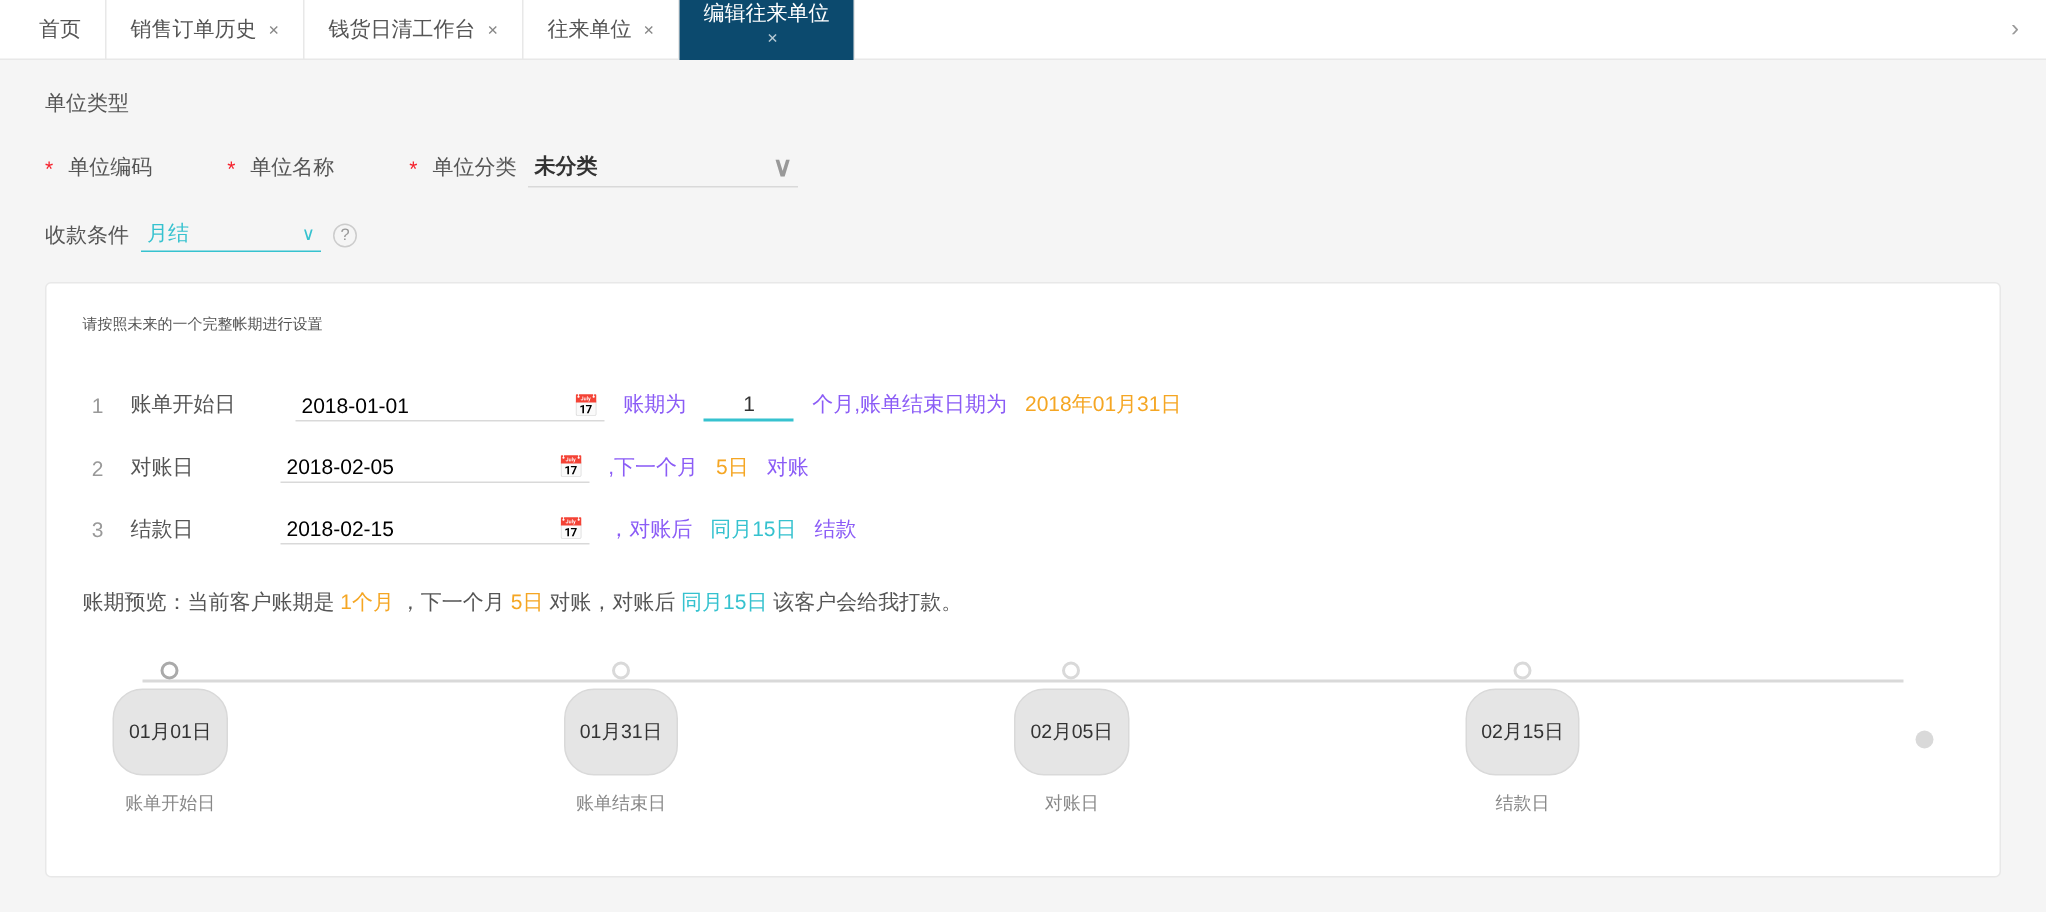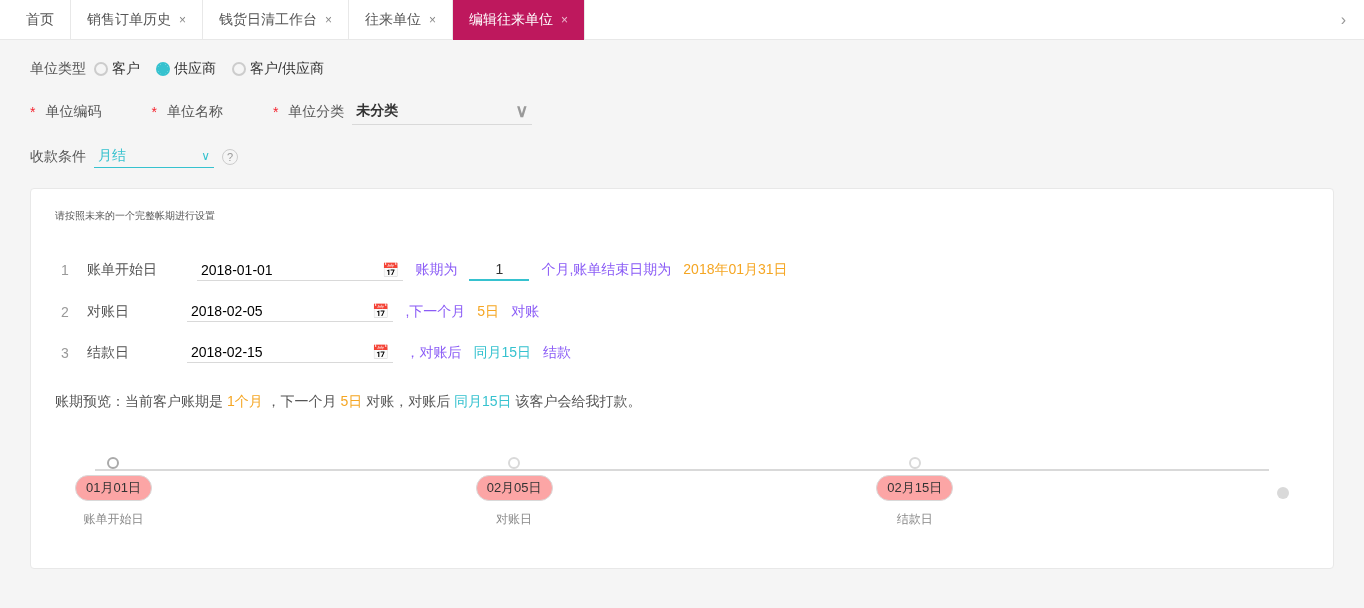--- a/index.html
+++ b/index.html
@@ -20,22 +20,23 @@
       padding: 0 16px;
       height: 40px;
       cursor: pointer;
       color: #555;
       font-size: 14px;
       border-right: 1px solid #e8e8e8;
       white-space: nowrap;
       position: relative;
     }
     .tab-item.active {
-      background: #be185d;
+      background: #0c4a6e;
       color: #fff;
+      flex-direction: column;
     }
     .tab-item .tab-close {
       margin-left: 8px;
       font-size: 12px;
       color: inherit;
       opacity: 0.7;
     }
     .tab-arrow {
       margin-left: auto;
       color: #999;
@@ -258,21 +259,21 @@
       color: #36c2cf;
     }
 
     
     .preview-section {
       padding: 10px 0;
     }
     .preview-text {
       font-size: 14px;
       color: #555;
-      margin-bottom: 36px;
+      margin-bottom: 20px;
     }
 
     
     .timeline-wrapper {
       display: flex;
       align-items: flex-start;
       padding: 10px 20px;
       position: relative;
       margin-top: 20px;
     }
@@ -304,24 +305,24 @@
       border-radius: 50%;
       border: 2px solid #d9d9d9;
       background: #fff;
     }
     .tl-dot.start {
       border-color: #aaa;
     }
     .tl-date-badge {
       border: 1px solid #d9d9d9;
       border-radius: 20px;
-      padding: 3px 10px;
+      padding: 19px 10px;
       font-size: 13px;
       color: #333;
-      background: #fca5a5;
+      background: #e5e5e5;
       white-space: nowrap;
     }
     .tl-label {
       font-size: 12px;
       color: #888;
       margin-top: 4px;
     }
     .tl-end-dot {
       width: 12px;
       height: 12px;
@@ -353,34 +354,20 @@
     <span class="tab-close">×</span>
   </div>
   <div class="tab-arrow">›</div>
 </div>
 
 <div class="page-content">
 
   <div class="form-row">
     <div class="form-group">
       <span class="form-label">单位类型</span>
-      <div class="radio-group">
-        <label class="radio-item">
-          <span class="radio-circle"></span>
-          <span>客户</span>
-        </label>
-        <label class="radio-item">
-          <span class="radio-circle checked"></span>
-          <span>供应商</span>
-        </label>
-        <label class="radio-item">
-          <span class="radio-circle"></span>
-          <span>客户/供应商</span>
-        </label>
-      </div>
     </div>
   </div>
 
   <div class="form-row">
     <div class="form-group">
       <span class="required-star">*</span>
       <span class="form-label">单位编码</span>
     </div>
     <div class="form-group" style="margin-left:30px;">
       <span class="required-star">*</span>
@@ -461,20 +448,25 @@
       <div class="timeline-wrapper">
         <div class="timeline-line"></div>
         <div class="timeline-points">
 
           <div class="timeline-point">
             <div class="tl-dot start"></div>
             <div class="tl-date-badge">01月01日</div>
             <div class="tl-label">账单开始日</div>
           </div>
 
+          <div class="timeline-point">
+            <div class="tl-dot"></div>
+            <div class="tl-date-badge">01月31日</div>
+            <div class="tl-label">账单结束日</div>
+          </div>
 
           <div class="timeline-point">
             <div class="tl-dot"></div>
             <div class="tl-date-badge">02月05日</div>
             <div class="tl-label">对账日</div>
           </div>
 
           <div class="timeline-point">
             <div class="tl-dot"></div>
             <div class="tl-date-badge">02月15日</div>

